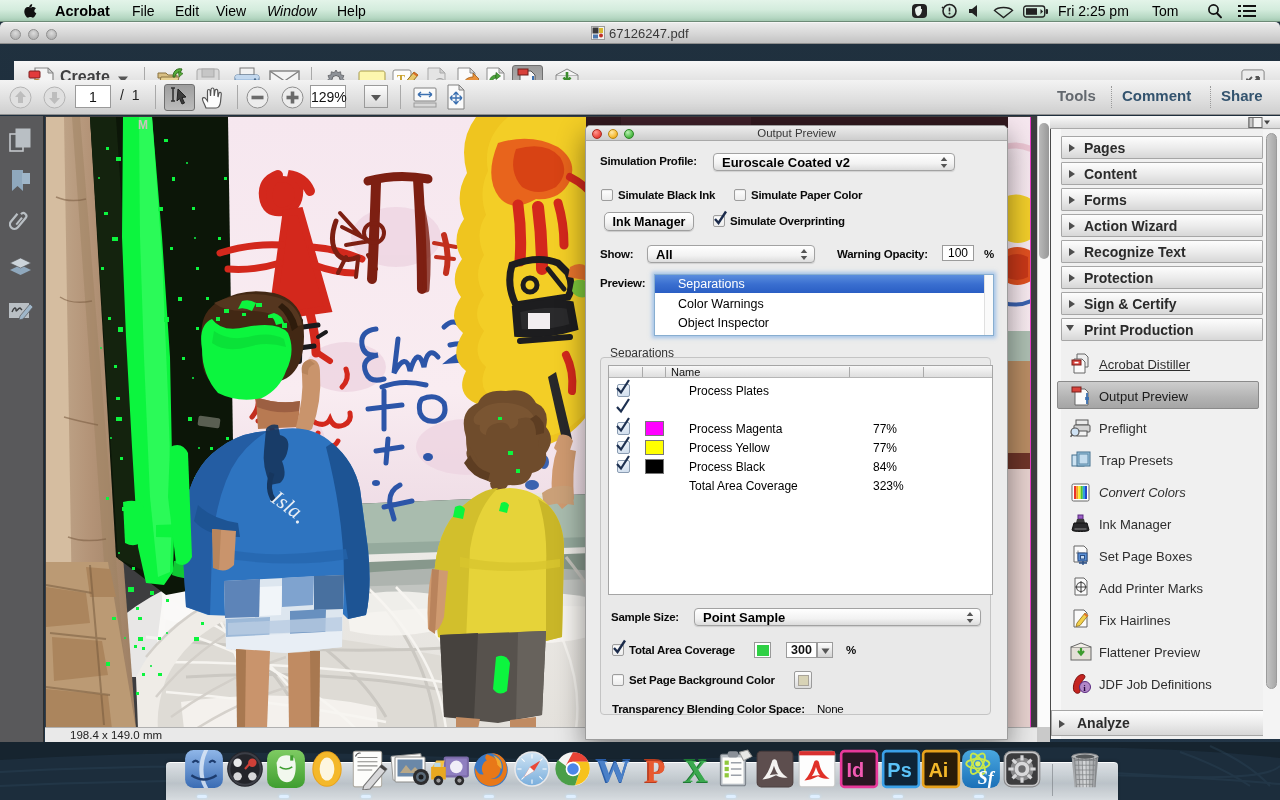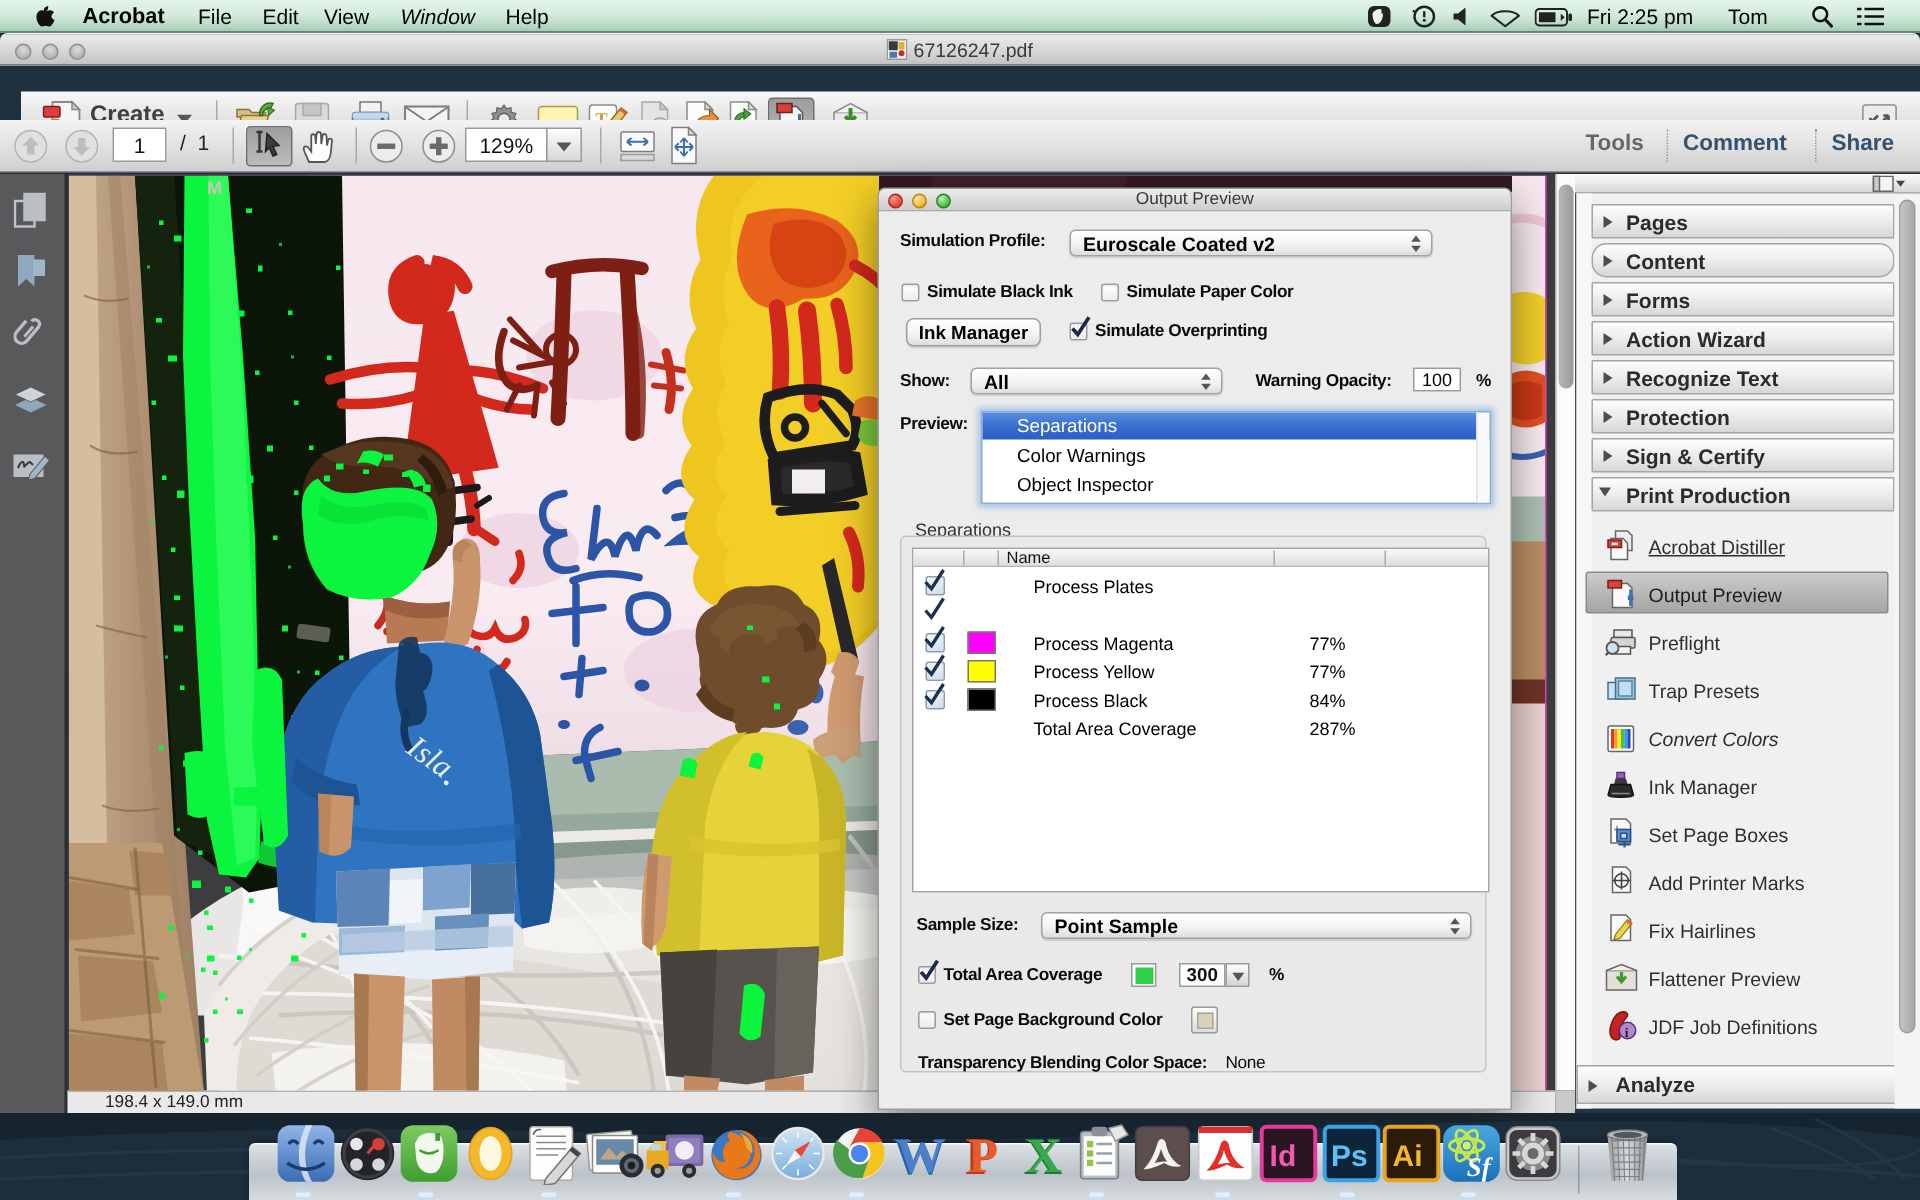--- a/index.html
+++ b/index.html
@@ -248,21 +248,21 @@
     <svg class="abs" style="left:246px;top:5.5px;" width="23" height="23" viewBox="0 0 23 23">
       <circle cx="11.5" cy="11.5" r="10.5" fill="linear-gradient(#fff,#ccc)" fill-opacity="0" stroke="none"></circle>
       <circle cx="11.5" cy="11.5" r="10.5" fill="#ececec" stroke="#8e8e8e"></circle>
       <rect x="5.5" y="9.7" width="12" height="3.6" fill="#6a6a6a"></rect>
     </svg>
     <svg class="abs" style="left:281px;top:5.5px;" width="23" height="23" viewBox="0 0 23 23">
       <circle cx="11.5" cy="11.5" r="10.5" fill="#ececec" stroke="#8e8e8e"></circle>
       <rect x="5.5" y="9.7" width="12" height="3.6" fill="#6a6a6a"></rect>
       <rect x="9.7" y="5.5" width="3.6" height="12" fill="#6a6a6a"></rect>
     </svg>
-    <div class="abs" style="left:310px;top:5px;width:55px;height:23px;background:#fff;border:1px solid #9a9a9a;font-size:14px;text-align:center;line-height:22px;color:#111;">129%</div>
+    <div class="abs" style="left:310px;top:5px;width:36px;height:23px;background:#fff;border:1px solid #9a9a9a;font-size:14px;text-align:center;line-height:22px;color:#111;">129%</div>
     <div class="abs" style="left:364px;top:5px;width:24px;height:23px;background:linear-gradient(180deg,#fdfdfd,#d8d8d8);border:1px solid #9a9a9a;"></div>
     <svg class="abs" style="left:370px;top:14px;" width="12" height="8">
         <path d="M1 1h10L6 7z" fill="#555"></path>
       </svg>
     <div class="vsep" style="left:400px;top:5px;height:24px;"></div>
 
     <svg class="abs" style="left:412px;top:6px;" width="26" height="23" viewBox="0 0 26 23">
       <rect x="2" y="2" width="22" height="13" rx="1" fill="#fafafa" stroke="#808080"></rect>
       <path d="M6 8.5 h14 M6 8.5 l3-2.5 M6 8.5 l3 2.5 M20 8.5 l-3 -2.5 M20 8.5 l-3 2.5" stroke="#3a6fb0" stroke-width="1.4" fill="none"></path>
       <rect x="2" y="17" width="22" height="4" fill="#d8d8d8" stroke="#9a9a9a"></rect>
@@ -729,21 +729,21 @@
       <rect x="1" y="0.5" width="13" height="10" fill="#f4f4f4" stroke="#666"></rect>
       <rect x="1" y="0.5" width="4" height="10" fill="#c9c9c9" stroke="#666"></rect>
       <path d="M16 3.5 h6 l-3 4z" fill="#444"></path>
     </svg>
   </div>
   <div class="abs" style="left:1051px;top:129px;width:10px;height:610px;background:#f7f7f7;"></div>
   <div class="acc" style="top:136px;">
       <span class="tri"></span>
       <span class="lbl">Pages</span>
     </div>
-  <div class="acc" style="top:162px;border-radius:10px;">
+  <div class="acc" style="top:162px;">
       <span class="tri"></span>
       <span class="lbl">Content</span>
     </div>
   <div class="acc" style="top:188px;">
       <span class="tri"></span>
       <span class="lbl">Forms</span>
     </div>
   <div class="acc" style="top:214px;">
       <span class="tri"></span>
       <span class="lbl">Action Wizard</span>
@@ -922,21 +922,21 @@
           <span class="pct">77%</span>
         </div>
       <div class="srow" style="top:92px;">
           <span class="scheck"></span>
           <span class="swatch" style="background:#000;"></span>
           <span style="position:absolute;left:80px;top:2px;">Process Black</span>
           <span class="pct">84%</span>
         </div>
       <div class="srow" style="top:111px;">
           <span style="position:absolute;left:80px;top:2px;">Total Area Coverage</span>
-          <span class="pct">287%</span>
+          <span class="pct">323%</span>
         </div>
       <svg class="abs" style="left:4px;top:13px;" width="20" height="120" viewBox="0 0 20 120">
         <g fill="none" stroke="#1d3050" stroke-width="2.2">
           <path d="M4 9 L8 13.5 L16 1"></path>
           <path d="M4 28 L8 32.5 L16 20"></path>
           <path d="M4 47 L8 51.5 L16 39"></path>
           <path d="M4 66 L8 70.5 L16 58"></path>
           <path d="M4 85 L8 89.5 L16 77"></path>
         </g>
       </svg>

